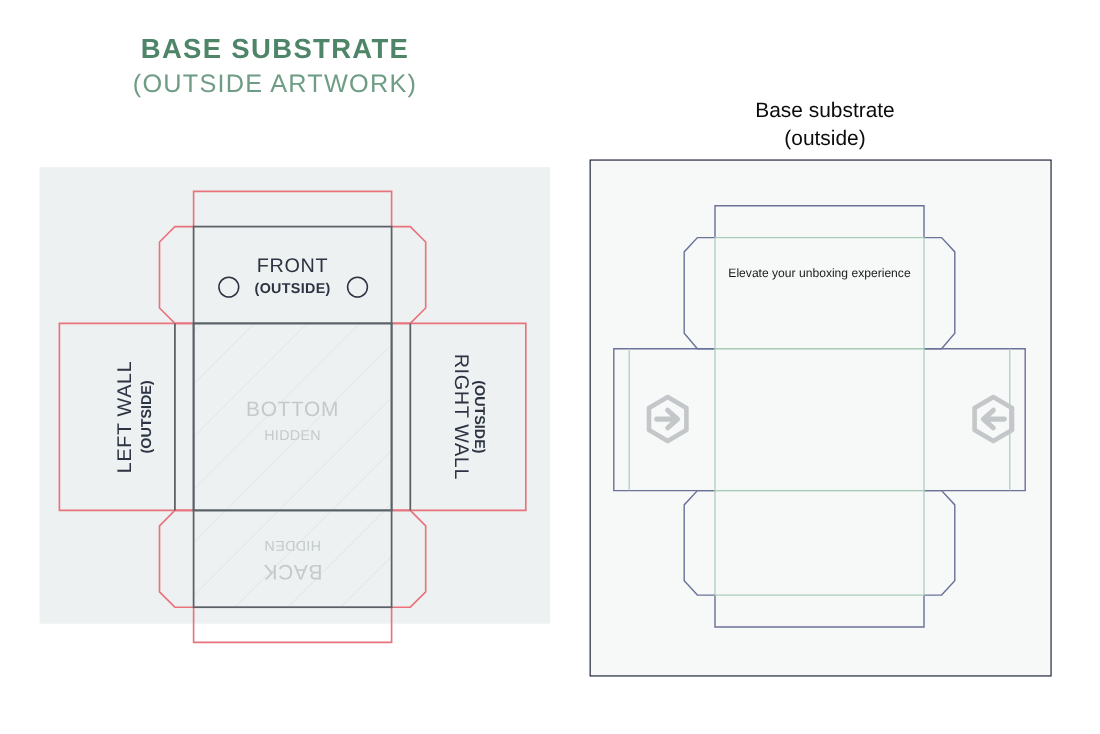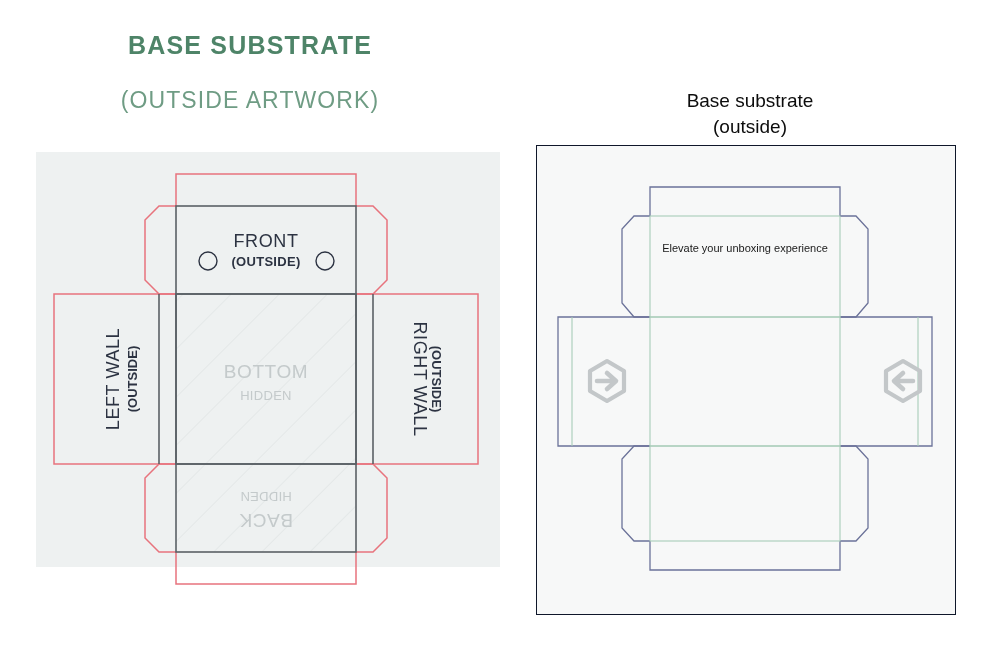--- a/index.html
+++ b/index.html
@@ -34,21 +34,20 @@
     letter-spacing: 1.2px;
     color: #4e8468;
     line-height: 1.25;
   }
   #left-title-sub {
     font-size: 23px;
     font-weight: normal;
     letter-spacing: 1.1px;
     color: #6f9c84;
     line-height: 1.35;
-    margin-top: 24px;
   }
 
   #left-canvas-frame {
     position: absolute;
     left: 36px; top: 152px;
     width: 464px; height: 415px;
     background: #eef1f1;
   }
 
   

